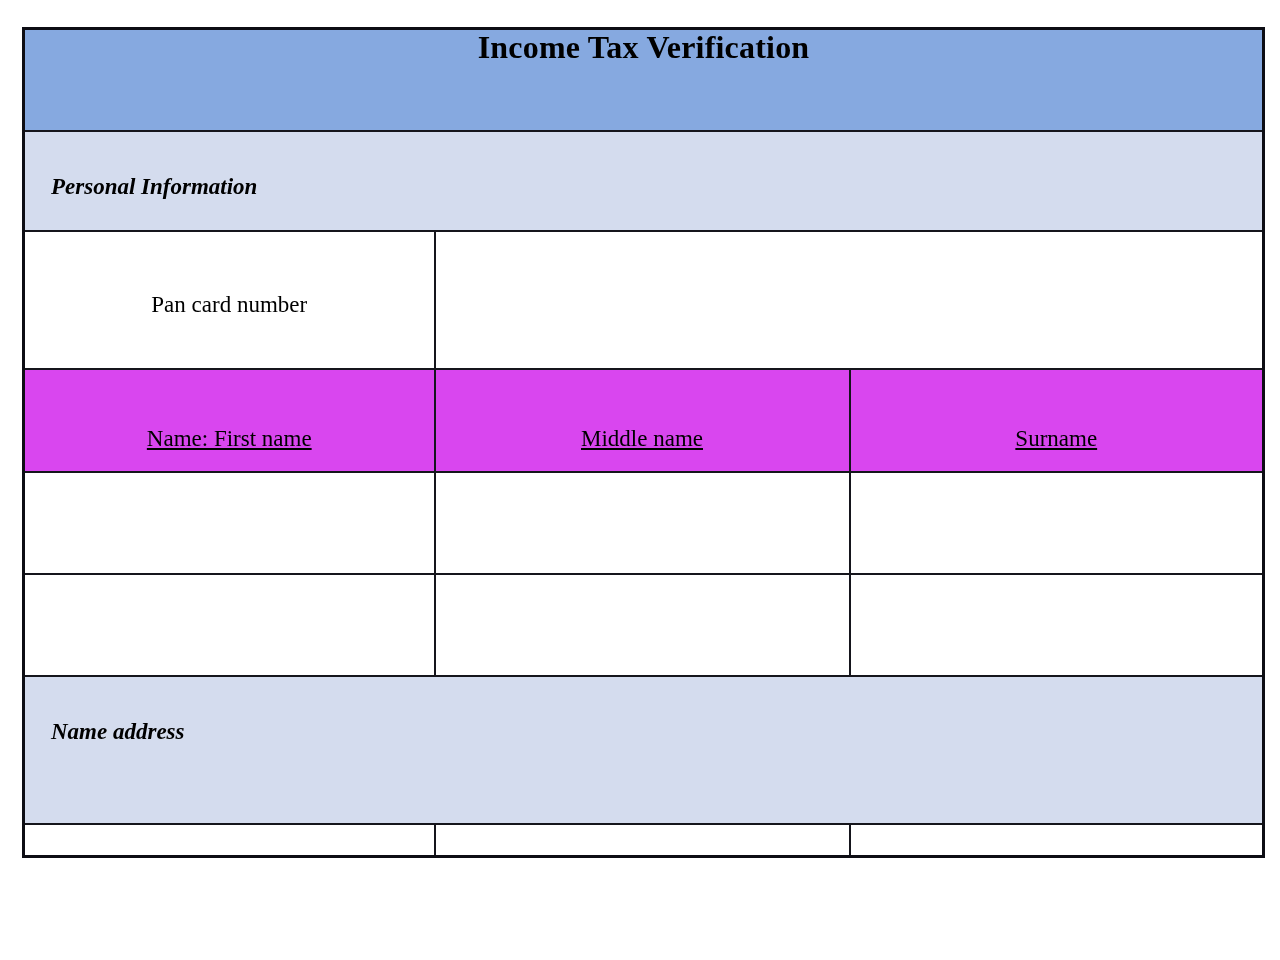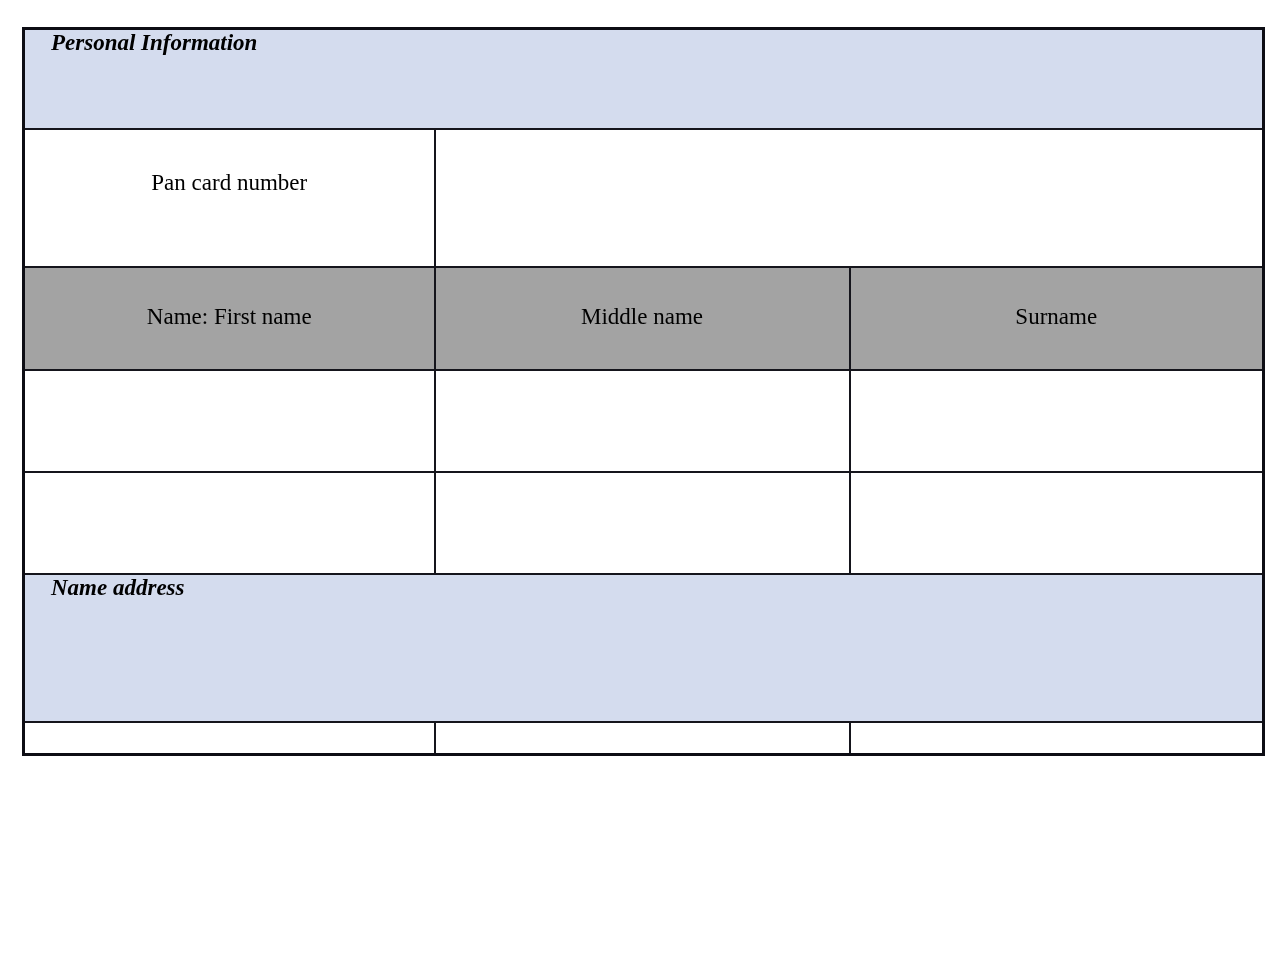--- a/index.html
+++ b/index.html
@@ -57,40 +57,43 @@
     vertical-align: top;
   }
   .section-cell.tall {
     height: 146px;
   }
   .section-text {
     font-size: 23px;
     font-weight: bold;
     font-style: italic;
     padding-left: 26px;
+    padding-top: 42px;
     line-height: 1.1;
   }
 
   
   .label-white {
     background: #ffffff;
     height: 136px;
     text-align: center;
     vertical-align: top;
   }
   .label-blue {
-    background: #a3a3a3;
+    background: #d946ef;
     height: 101px;
     text-align: center;
     vertical-align: top;
+    text-decoration: underline;
   }
   .cell-text {
     font-size: 23px;
     line-height: 1.15;
     padding-top: 40px;
+    margin-top: 20px;
   }
   .label-blue .cell-text {
     padding-top: 36px;
   }
 
   
   .blank-white {
     background: #ffffff;
     height: 100px;
   }
@@ -110,20 +113,25 @@
 
 <div class="form-wrap">
   <table class="form-table">
     <colgroup>
       <col style="width:411px">
       <col style="width:415px">
       <col style="width:414px">
     </colgroup>
     <tbody>
 
+      <tr>
+        <td class="title-cell" colspan="3">
+          <div class="title-text">Income Tax Verification</div>
+        </td>
+      </tr>
 
       <tr>
         <td class="section-cell" colspan="3">
           <div class="section-text">Personal Information</div>
         </td>
       </tr>
 
       <tr>
         <td class="label-white">
           <div class="cell-text">Pan card number</div>

